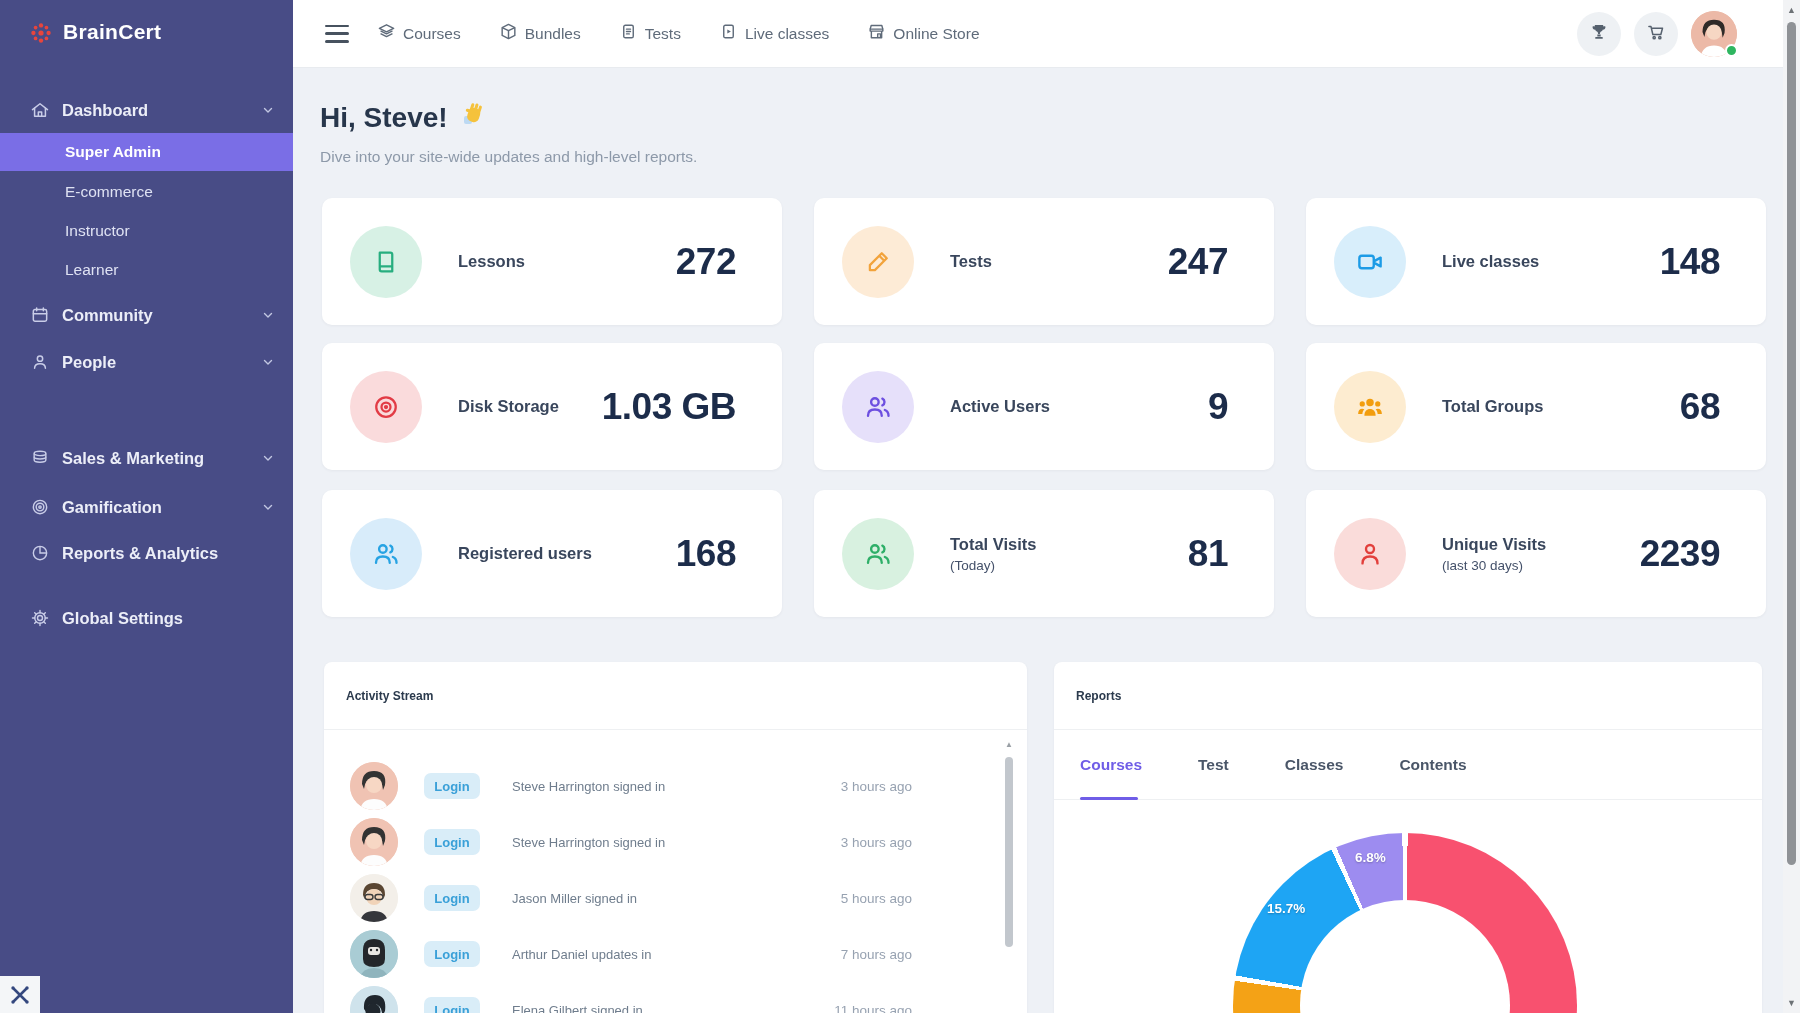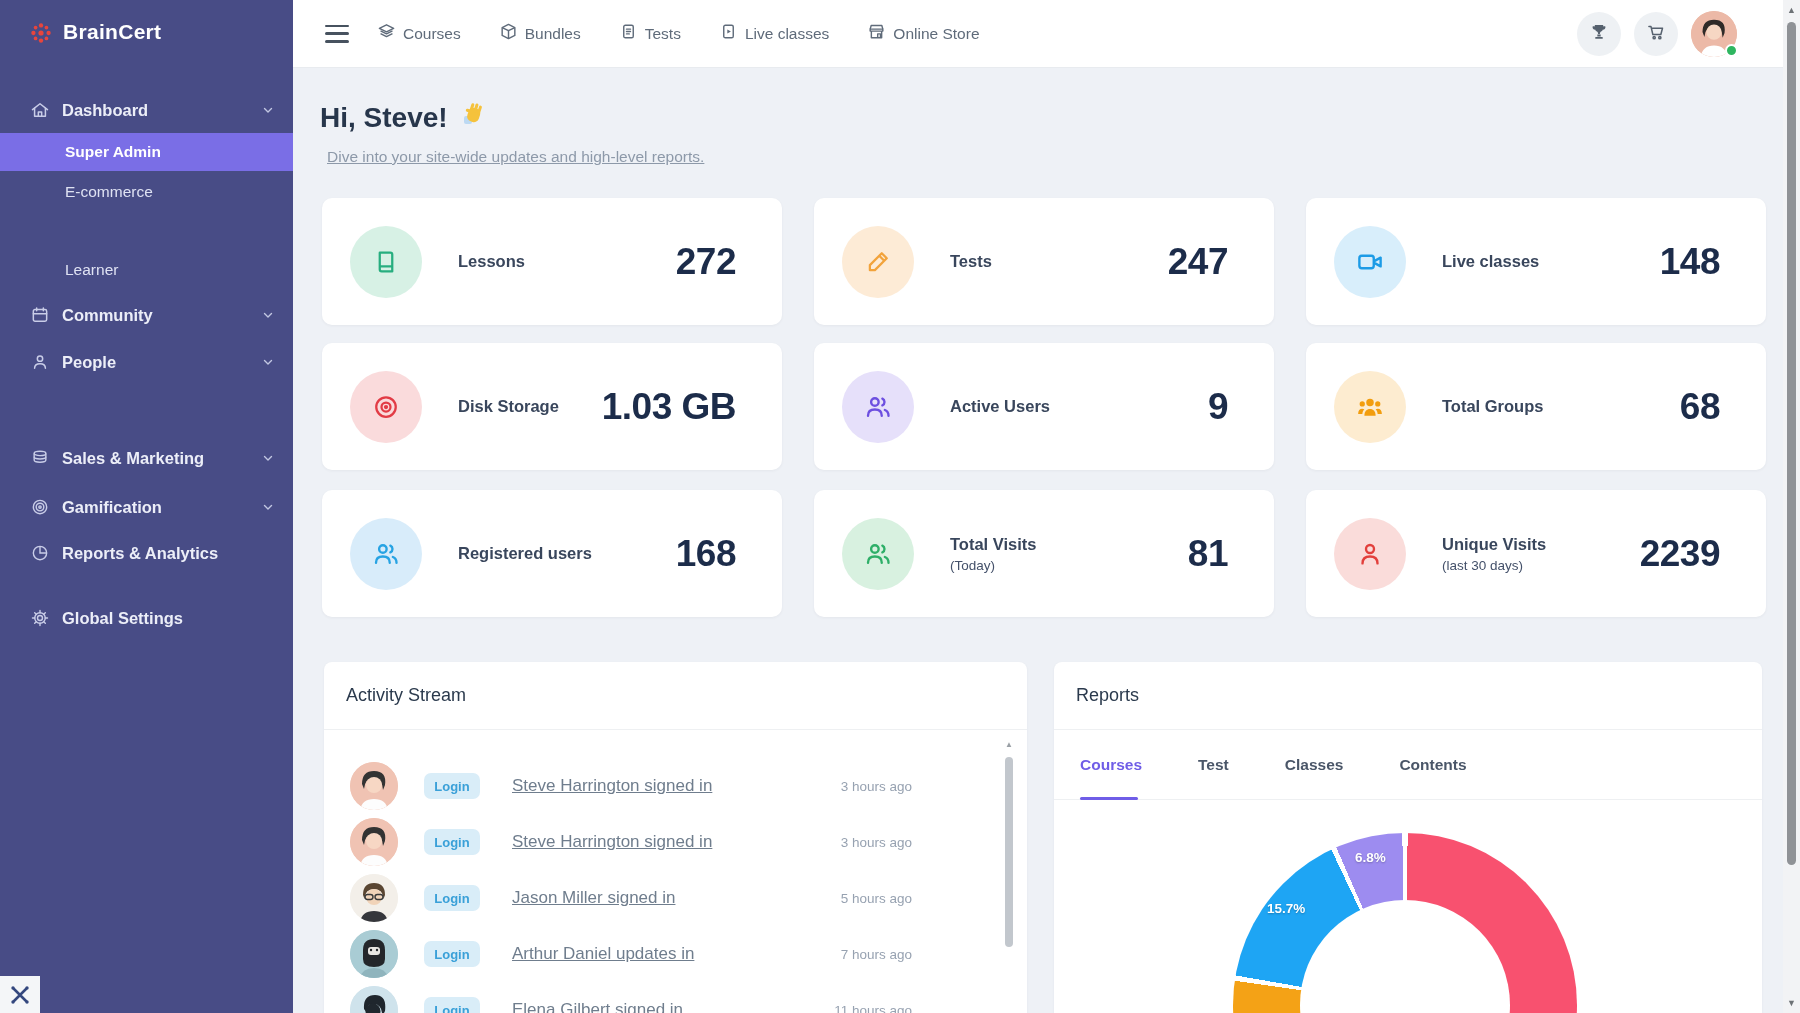--- a/index.html
+++ b/index.html
@@ -32,21 +32,21 @@
   .status-dot { position:absolute; right:-1px; bottom:0; width:13px; height:13px; border-radius:50%; background:#2fb660; border:2px solid #ffffff; }
 
   
   .vscroll { position:absolute; right:0; top:0; width:17px; height:1013px; background:#f2f3f5; z-index:5; }
   .vscroll .arrow { position:absolute; left:0; width:17px; height:16px; color:#6d7276; font-size:9px; display:flex; align-items:center; justify-content:center; cursor:pointer; }
   .vscroll .thumb { position:absolute; left:4px; width:9px; top:22px; height:843px; background:#8f9296; border-radius:5px; cursor:pointer; }
 
   
   .content { position:absolute; left:293px; top:68px; width:1490px; height:945px; background:#eef1f6; overflow:hidden; }
   .greet-title { position:absolute; left:27px; top:32px; font-size:28px; font-weight:700; color:#27364b; display:flex; align-items:center; gap:12px; }
-  .greet-sub { position:absolute; left:34px; top:80px; font-size:15.5px; color:#8d99a9;text-decoration:underline; }
+  .greet-sub { position:absolute; left:27px; top:80px; font-size:15.5px; color:#8d99a9; }
 
   .card { position:absolute; width:460px; height:127px; background:#ffffff; border-radius:10px; box-shadow:0 1px 3px rgba(30,40,60,.05); display:flex; align-items:center; }
   .stat-circle { width:72px; height:72px; border-radius:50%; margin-left:28px; display:flex; align-items:center; justify-content:center; }
   .stat-circle svg { width:30px; height:30px; }
   .stat-labelbox { margin-left:36px; }
   .stat-label { font-size:16.5px; font-weight:600; color:#39465c; }
   .stat-sublabel { font-size:13.5px; font-weight:500; color:#44516a; margin-top:4px; }
   .stat-value { margin-left:auto; margin-right:46px; font-size:37px; font-weight:800; color:#1c2c4a; letter-spacing:-.5px; }
 
   .tint-green  { background:#d7f1e5; color:#27ae7f; }
@@ -57,28 +57,28 @@
   .tint-amber  { background:#fdecd0; color:#f29d0e; }
   .tint-sky    { background:#d8ecfa; color:#27a3e3; }
   .tint-mint   { background:#d8f1e0; color:#2eaf68; }
   .tint-rose   { background:#fadcda; color:#e2403c; }
 
   
   .panel { position:absolute; top:594px; background:#ffffff; border-radius:8px; box-shadow:0 1px 3px rgba(30,40,60,.05); height:430px; }
   .panel-activity { left:31px; width:703px; }
   .panel-reports  { left:761px; width:708px; }
   .panel-head { height:68px; border-bottom:1px solid #eef0f2; display:flex; align-items:center; padding-left:22px; }
-  .panel-title { font-size:18px; font-weight:400; color:#2b3a4d; }
+  .panel-title { font-size:12px; font-weight:700; color:#2b3a4d; }
 
   .act-list { position:relative; }
   .act-row { position:absolute; left:0; width:650px; height:56px; display:flex; align-items:center; }
   .act-avatar { width:48px; height:48px; border-radius:50%; margin-left:26px; overflow:hidden; flex:0 0 48px; }
   .act-avatar svg { width:48px; height:48px; }
   .badge-login { margin-left:26px; width:56px; height:26px; border-radius:7px; background:#d9edf8; color:#3aa0d8; font-size:13px; font-weight:700; display:flex; align-items:center; justify-content:center; cursor:pointer; }
-  .act-text { margin-left:32px; font-size:17px; color:#6f7d8d;text-decoration:underline; }
+  .act-text { margin-left:32px; font-size:13px; color:#6f7d8d; }
   .act-time { margin-left:auto; margin-right:62px; font-size:13.5px; color:#97a2b1; }
   .av-a { background:#f0c3b3; color:#35302e; }
   .av-b { background:#f3efe9; color:#4a3b2f; }
   .av-c { background:#a9ccd4; color:#27323a; }
   .av-d { background:#cfe3ec; color:#1f262d; }
 
   .inner-scroll-arrow { position:absolute; right:14px; top:78px; color:#9aa0a6; font-size:8px; cursor:pointer; }
   .inner-scroll-thumb { position:absolute; right:14px; top:95px; width:8px; height:190px; border-radius:4px; background:#c2c7cd; cursor:pointer; }
 
   .tabs { height:70px; border-bottom:1px solid #eef0f2; display:flex; align-items:center; padding-left:26px; position:relative; }
@@ -127,20 +127,21 @@
     <span class="s-label">Dashboard</span>
     <span class="s-chev">
       <svg viewBox="0 0 24 24" fill="none" stroke="currentColor" stroke-width="2.4" stroke-linecap="round" stroke-linejoin="round">
           <path d="M6 9.5 l6 6 l6 -6"></path>
         </svg>
     </span>
   </div>
 
   <div class="side-sub active" style="top:133px">Super Admin</div>
   <div class="side-sub" style="top:173px">E-commerce</div>
+  <div class="side-sub" style="top:212px">Instructor</div>
   <div class="side-sub" style="top:251px">Learner</div>
 
   <div class="side-item" style="top:344px">
     <span class="s-icon">
       <svg viewBox="0 0 24 24" fill="none" stroke="currentColor" stroke-width="1.8" stroke-linecap="round">
           <circle cx="12" cy="8" r="3.2"></circle>
           <path d="M5.5 19.5 c0-4 2.7-5.5 6.5-5.5 s6.5 1.5 6.5 5.5"></path>
         </svg>
     </span>
     <span class="s-label">People</span>

